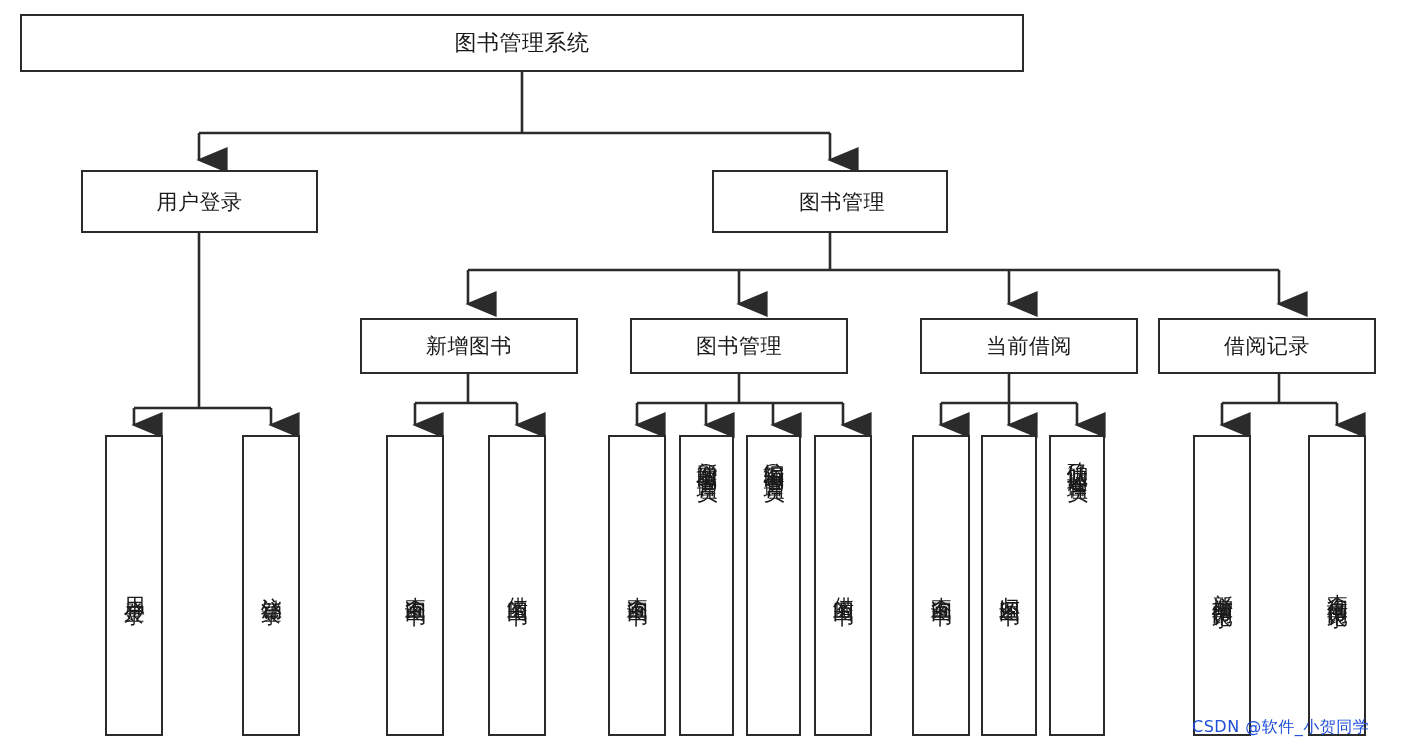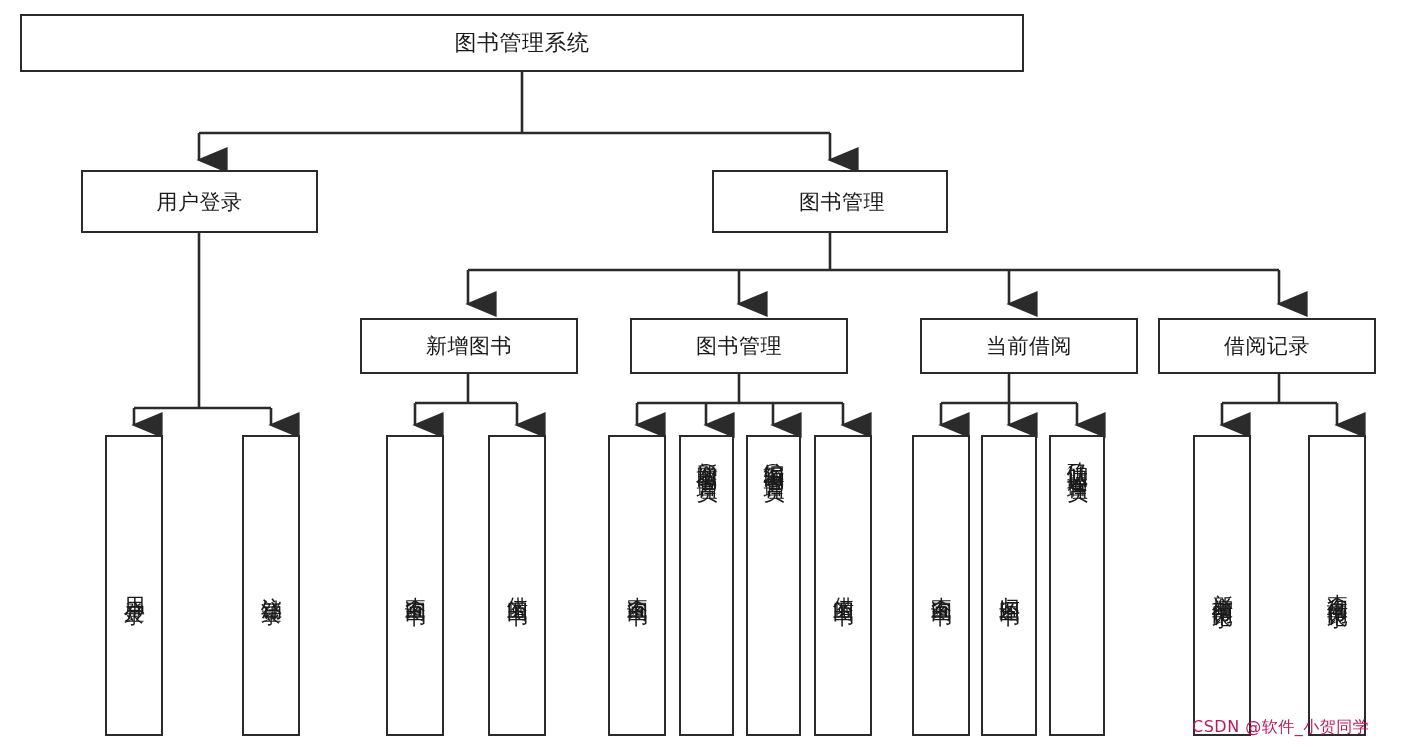--- a/index.html
+++ b/index.html
@@ -56,21 +56,21 @@
     justify-content: center;
     text-align: center;
   }
   .node-v.start-top {
     justify-content: flex-start;
     padding-top: 8px;
   }
   .watermark {
     position: absolute;
     font-size: 16px;
-    color: #be185d;
+    color: #1d4ed8;
     white-space: nowrap;
     z-index: 5;
     letter-spacing: 0.5px;
   }
 </style>
 </head>
 <body>
 
 <div id="diagram-root">
 

